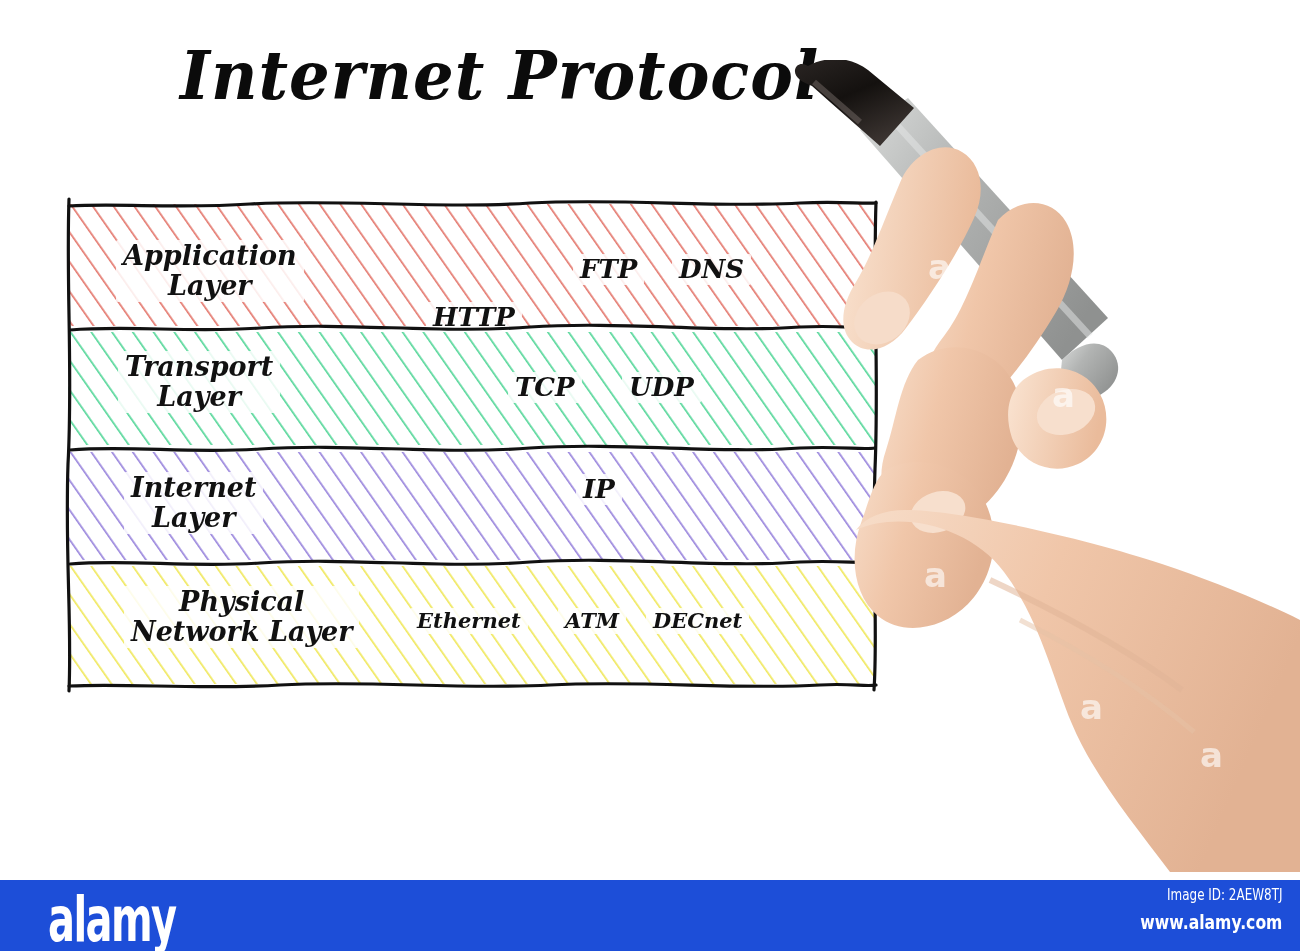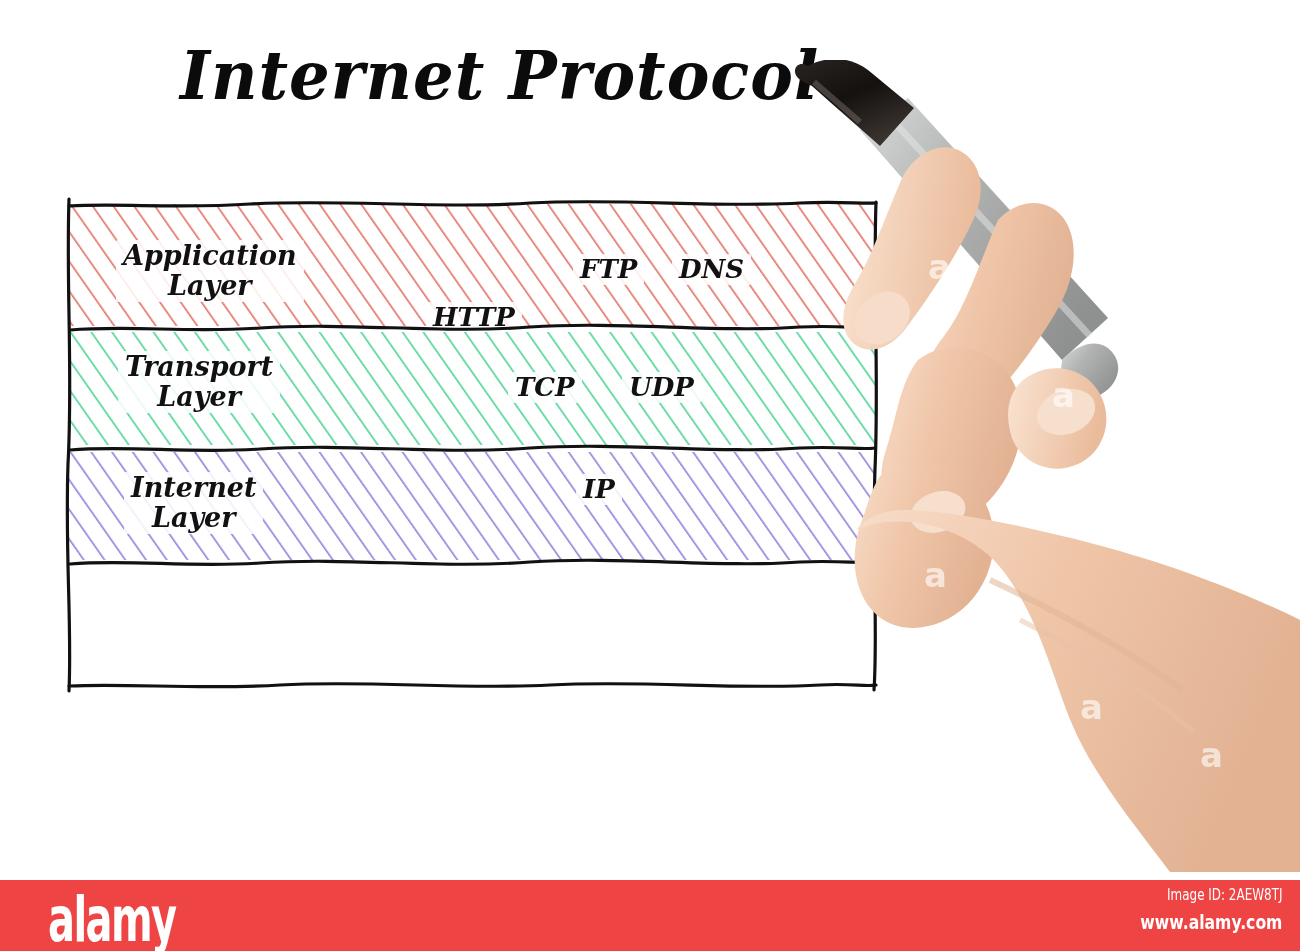--- a/index.html
+++ b/index.html
@@ -41,21 +41,21 @@
 
   
   #handwrap{position:absolute;left:790px;top:60px;width:510px;height:820px;}
   .wm{
     position:absolute;color:rgba(255,255,255,.62);
     font-family:"DejaVu Sans",sans-serif;font-weight:bold;
     font-size:34px;line-height:1;user-select:none;
   }
 
   
-  #footer{position:absolute;left:0;top:880px;width:1300px;height:71px;background:#ef4444;}
+  #footer{position:absolute;left:0;top:880px;width:1300px;height:71px;background:#1d4ed8;}
   #alamy-logo{
     position:absolute;left:48px;top:8px;color:#fff;
     font-family:"DejaVu Sans",sans-serif;font-weight:bold;
     font-size:50px;letter-spacing:-2px;line-height:1;
     transform:scale(.80,1.25);transform-origin:left top;
   }
   #img-id{
     position:absolute;right:18px;top:6px;color:#fff;
     font-size:13px;font-family:"DejaVu Sans",sans-serif;
     transform:scale(.92,1.18);transform-origin:right top;
@@ -119,20 +119,37 @@
         </defs>
         <rect x="0" y="2" width="808" height="108" fill="url(#h-int)"></rect>
       </svg>
       <div class="lbl lname" style="left:56px;top:22px;">
         <span>Internet</span>
         <span class="l2">Layer</span>
       </div>
       <div class="lbl proto" style="left:508px;top:24px;font-style:italic;">IP</div>
     </div>
 
+    <div class="layer" id="layer-physical-network" style="top:362px;height:122px;">
+      <svg class="hatch" viewBox="0 0 808 122" preserveAspectRatio="none">
+        <defs>
+          <pattern id="h-phy" width="17" height="17" patternUnits="userSpaceOnUse" patternTransform="rotate(-35)">
+            <line x1="0" y1="0" x2="0" y2="17" stroke="#f0e85e" stroke-width="3.4" stroke-linecap="round"></line>
+          </pattern>
+        </defs>
+        <rect x="0" y="2" width="808" height="118" fill="url(#h-phy)"></rect>
+      </svg>
+      <div class="lbl lname" style="left:56px;top:22px;">
+        <span>Physical</span>
+        <span class="l2">Network Layer</span>
+      </div>
+      <div class="lbl proto small" style="left:342px;top:44px;">Ethernet</div>
+      <div class="lbl proto small" style="left:490px;top:44px;">ATM</div>
+      <div class="lbl proto small" style="left:578px;top:44px;">DECnet</div>
+    </div>
 
     <svg class="frame" viewBox="0 0 826 502">
       <g fill="none" stroke="#111" stroke-width="3.2" stroke-linecap="round" stroke-linejoin="round">
 
         <path d="M9,5 C6,90 13,180 8,270 C5,360 12,430 9,497"></path>
 
         <path d="M816,8 C813,95 819,185 815,275 C812,365 818,435 814,496"></path>
 
         <path d="M9,12 C60,9 120,15 190,10 C280,5 380,15 470,9 C560,4 660,14 740,9 C780,7 800,10 816,9"></path>
 

